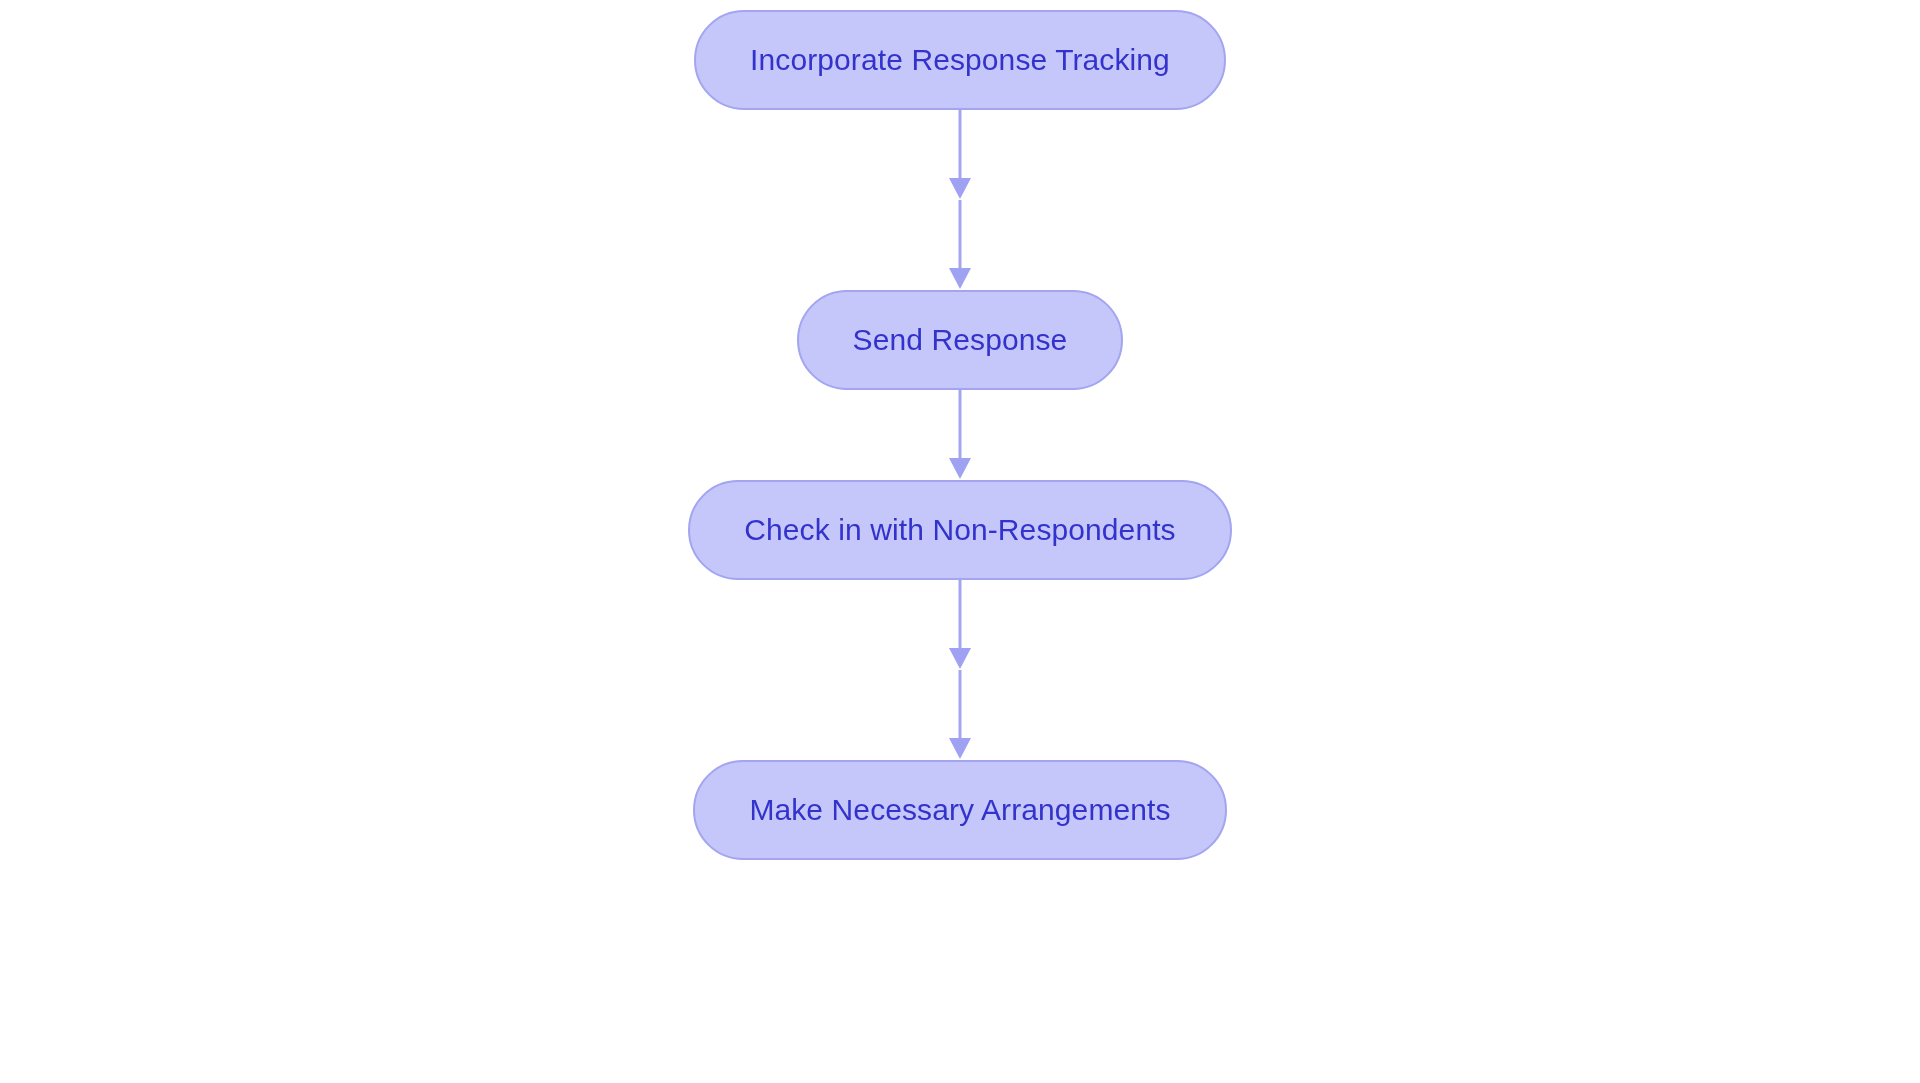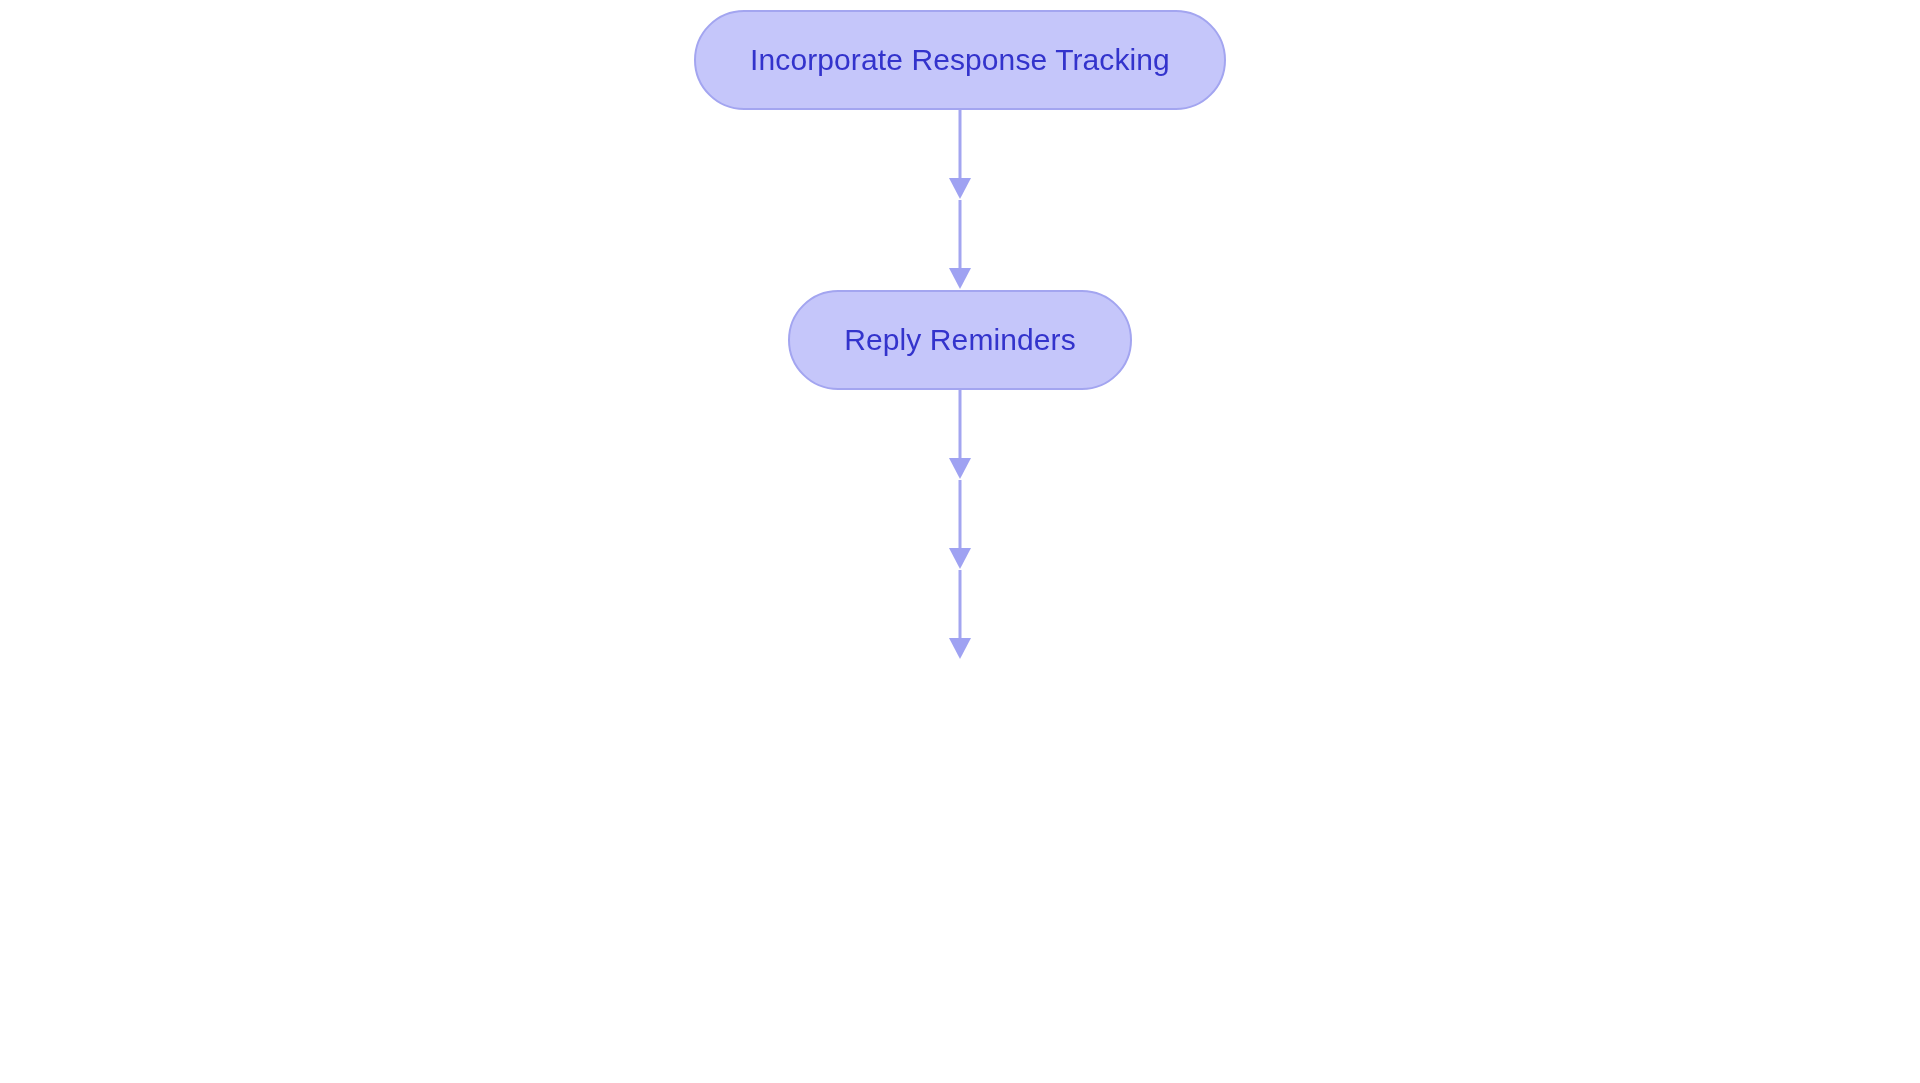--- a/index.html
+++ b/index.html
@@ -91,35 +91,41 @@
       <polygon class="connector-head" points="2,68 24,68 13,89"></polygon>
     </svg>
 
 
     <svg class="connector" viewBox="0 0 26 90">
       <line class="connector-line" x1="13" y1="0" x2="13" y2="70"></line>
       <polygon class="connector-head" points="2,68 24,68 13,89"></polygon>
     </svg>
 
     <div class="node">
-      <span class="node-label">Reply Reminders</span>
+      <span class="node-label">Send Response</span>
+    </div>
+
+    <svg class="connector" viewBox="0 0 26 90">
+      <line class="connector-line" x1="13" y1="0" x2="13" y2="70"></line>
+      <polygon class="connector-head" points="2,68 24,68 13,89"></polygon>
+    </svg>
+
+    <div class="node">
+      <span class="node-label">Check in with Non-Respondents</span>
     </div>
 
     <svg class="connector" viewBox="0 0 26 90">
       <line class="connector-line" x1="13" y1="0" x2="13" y2="70"></line>
       <polygon class="connector-head" points="2,68 24,68 13,89"></polygon>
     </svg>
 
 
     <svg class="connector" viewBox="0 0 26 90">
       <line class="connector-line" x1="13" y1="0" x2="13" y2="70"></line>
       <polygon class="connector-head" points="2,68 24,68 13,89"></polygon>
     </svg>
 
-
-    <svg class="connector" viewBox="0 0 26 90">
-      <line class="connector-line" x1="13" y1="0" x2="13" y2="70"></line>
-      <polygon class="connector-head" points="2,68 24,68 13,89"></polygon>
-    </svg>
-
+    <div class="node">
+      <span class="node-label">Make Necessary Arrangements</span>
+    </div>
 
   </div>
 </div>
 
 </body></html>

